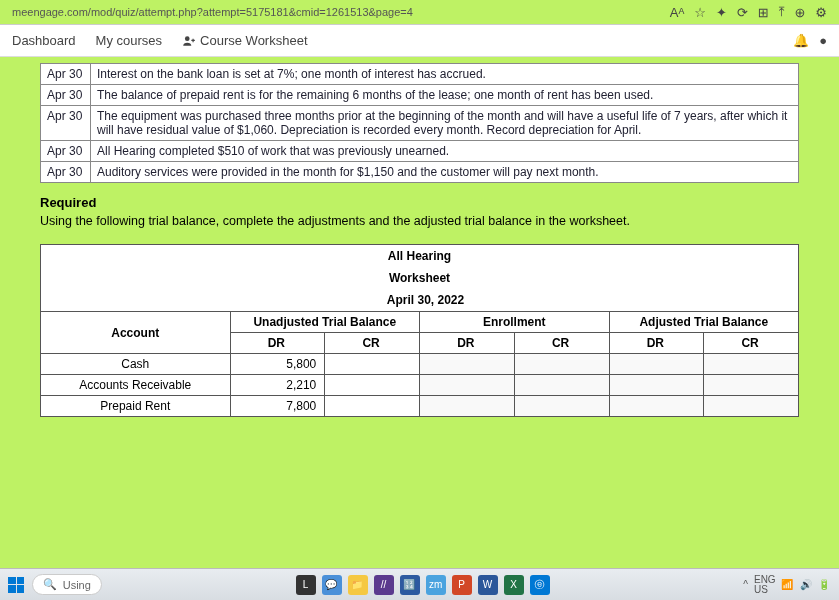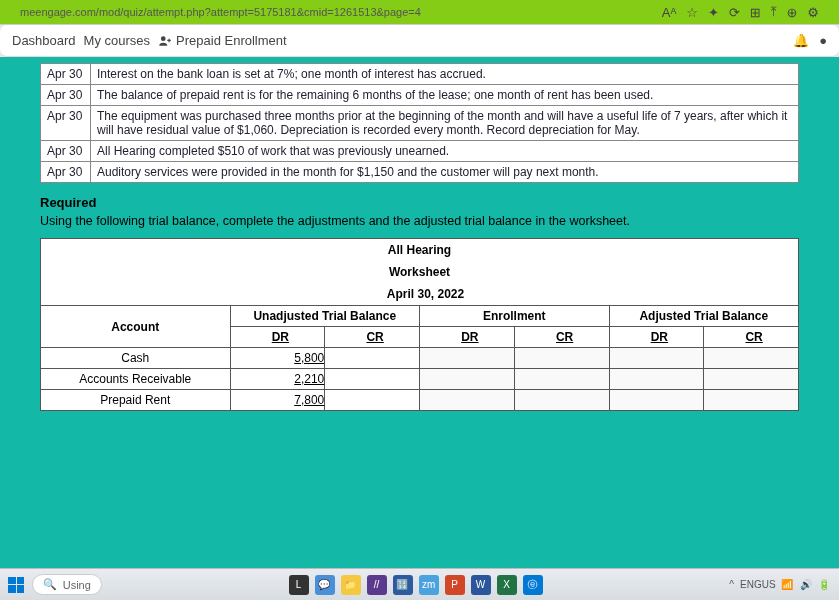--- a/index.html
+++ b/index.html
@@ -1,36 +1,36 @@
 <!DOCTYPE html>
 <html><head>
 <meta charset="utf-8">
 <style>
 * { margin: 0; padding: 0; box-sizing: border-box; }
 body { font-family: Arial, sans-serif; background: #e8e8e8; width: 839px; height: 600px; overflow: hidden; position: relative; }
-.browser-bar { background: #84cc16; padding: 4px 20px; font-size: 11px; color: #555; display: flex; align-items: center; justify-content: space-between; border-bottom: 1px solid #ccc; }
+.browser-bar { background: #bef264; padding: 4px 12px; font-size: 11px; color: #555; display: flex; align-items: center; justify-content: space-between; border-bottom: 1px solid #ccc; }
 .url { flex: 1; }
 .browser-icons { display: flex; gap: 10px; align-items: center; font-size: 13px; color: #444; }
-.nav-bar { background: #fff; padding: 8px 12px; font-size: 13px; color: #444; display: flex; align-items: flex-start; gap: 8px; border-bottom: 1px solid #ddd; border-radius: 7px; }
+.nav-bar { background: #fff; padding: 8px 12px; font-size: 13px; color: #444; display: flex; align-items: flex-start; gap: 20px; border-bottom: 1px solid #ddd; }
 .nav-item { display: flex; align-items: center; gap: 4px; }
-.content { padding: 6px 40px 10px 40px; background: #14b8a6; height: calc(100% - 85px); overflow: hidden; }
+.content { padding: 6px 40px 10px 40px; background: #bef264; height: calc(100% - 85px); overflow: hidden; }
 .info-table { border-collapse: collapse; width: 100%; background: #fff; margin-bottom: 12px; }
 .info-table td { border: 1px solid #888; padding: 3px 6px; font-size: 12px; color: #223; vertical-align: top; }
 .info-table td:first-child { width: 50px; white-space: nowrap; }
 .required { font-weight: bold; font-size: 13px; margin: 10px 0 4px 0; }
-.instructions { font-size: 12.5px; margin-bottom: 10px; }
+.instructions { font-size: 12.5px; margin-bottom: 16px; }
 .underline-text { text-decoration: underline; font-size: 12.5px; display: block; margin-bottom: 2px; }
 .worksheet { border-collapse: collapse; background: #fff; width: 100%; margin-top: 7px; }
 .worksheet th, .worksheet td { border: 1px solid #555; padding: 3px 6px; font-size: 12px; }
 .worksheet .title-row td { text-align: center; font-weight: bold; border-bottom: none; padding: 4px; }
 .worksheet .title-row td.no-border { border-top: 1px solid #555; }
 .worksheet .header-row th { font-weight: bold; text-align: center; background: #fff; }
 .worksheet .subheader th { font-weight: bold; text-align: center; }
 .worksheet .account-col { width: 140px; text-align: center; }
-.worksheet .val-col { width: 70px; text-align: right; padding-right: 0; text-decoration: underline; }
+.worksheet .val-col { width: 70px; text-align: right; padding-right: 8px; }
 .worksheet input { width: 100%; border: none; background: #f9f9f9; font-size: 12px; padding: 2px; text-align: right; }
 .worksheet .input-cell { background: #f9f9f9; padding: 1px; }
 .taskbar { position: absolute; bottom: 0; left: 0; right: 0; height: 32px; background: linear-gradient(#e8ecf0, #d8dde2); display: flex; align-items: center; padding: 0 8px; font-size: 11px; border-top: 1px solid #bbb; gap: 8px; }
 .taskbar-icons { display: flex; gap: 6px; align-items: center; margin-left: auto; margin-right: auto; }
 .taskbar-icon { width: 20px; height: 20px; border-radius: 3px; display: flex; align-items: center; justify-content: center; font-size: 10px; color: #fff; }
 .search-box { background: #fff; border-radius: 12px; padding: 3px 10px; display: flex; align-items: center; gap: 6px; color: #666; font-size: 11px; border: 1px solid #ccc; }
 .tray { display: flex; gap: 6px; align-items: center; color: #555; font-size: 10px; }
 .win-icon { width: 16px; height: 16px; display: grid; grid-template-columns: 1fr 1fr; grid-template-rows: 1fr 1fr; gap: 1px; }
 .win-icon span { background: #0078d4; }
 .svg-icon { width: 14px; height: 14px; }
@@ -54,42 +54,42 @@
 
 <div class="nav-bar">
   <span class="nav-item">Dashboard</span>
   <span class="nav-item">My courses</span>
   <span class="nav-item">
     <svg class="svg-icon" viewBox="0 0 24 24" fill="#444">
         <circle cx="9" cy="8" r="4"></circle>
         <path d="M2 20c0-3 3-5 7-5s7 2 7 5"></path>
         <path d="M19 8v6M16 11h6" stroke="#444" stroke-width="2"></path>
       </svg>
-    <span>Prepaid Enrollment</span>
+    <span>Course Worksheet</span>
   </span>
   <span style="margin-left:auto; display:flex; gap:10px;">
     <span style="color:#444;">🔔</span>
     <span style="color:#444;">●</span>
   </span>
 </div>
 
 <div class="content">
   <table class="info-table">
     <tbody>
         <tr>
           <td>Apr 30</td>
           <td>Interest on the bank loan is set at 7%; one month of interest has accrued.</td>
         </tr>
     <tr>
           <td>Apr 30</td>
           <td>The balance of prepaid rent is for the remaining 6 months of the lease; one month of rent has been used.</td>
         </tr>
     <tr>
           <td>Apr 30</td>
-          <td>The equipment was purchased three months prior at the beginning of the month and will have a useful life of 7 years, after which it will have residual value of $1,060. Depreciation is recorded every month. Record depreciation for May.</td>
+          <td>The equipment was purchased three months prior at the beginning of the month and will have a useful life of 7 years, after which it will have residual value of $1,060. Depreciation is recorded every month. Record depreciation for April.</td>
         </tr>
     <tr>
           <td>Apr 30</td>
           <td>All Hearing completed $510 of work that was previously unearned.</td>
         </tr>
     <tr>
           <td>Apr 30</td>
           <td>Auditory services were provided in the month for $1,150 and the customer will pay next month.</td>
         </tr>
   </tbody>
@@ -172,21 +172,21 @@
     <div class="taskbar-icon" style="background:#5b3a8e">//</div>
     <div class="taskbar-icon" style="background:#2d5aa0">🔢</div>
     <div class="taskbar-icon" style="background:#4aa3df">zm</div>
     <div class="taskbar-icon" style="background:#d24726">P</div>
     <div class="taskbar-icon" style="background:#2b579a">W</div>
     <div class="taskbar-icon" style="background:#217346">X</div>
     <div class="taskbar-icon" style="background:#0078d4">ⓔ</div>
   </div>
   <div class="tray">
     <span>^</span>
-    <span style="display:flex;flex-direction:row;line-height:1;">
+    <span style="display:flex;flex-direction:column;line-height:1;">
       <span>ENG</span>
       <span>US</span>
     </span>
     <span>📶</span>
     <span>🔊</span>
     <span>🔋</span>
   </div>
 </div>
 
 </body></html>

